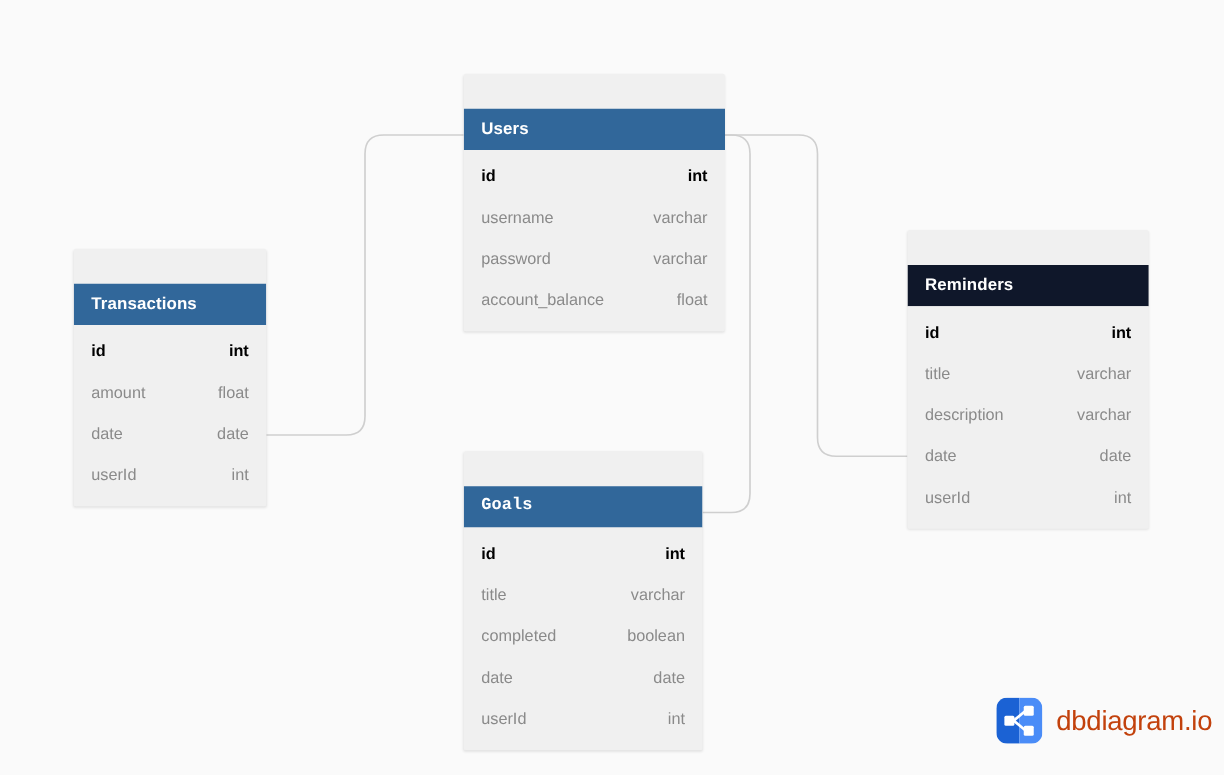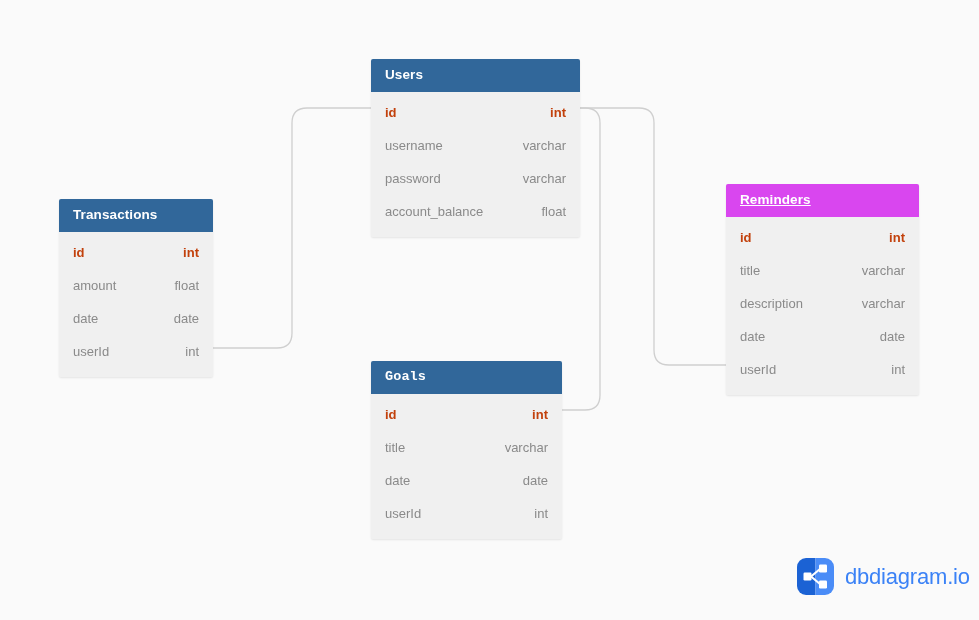--- a/index.html
+++ b/index.html
@@ -42,37 +42,38 @@
     overflow: hidden;
   }
   .table-header {
     background: #31679a;
     color: #ffffff;
     font-size: 13.5px;
     font-weight: bold;
     padding: 9px 14px 10px 14px;
     letter-spacing: 0.1px;
     line-height: 14px;
+    margin-top: 28px;
   }
   .table-body {
     padding: 4px 0 9px 0;
   }
   .field-row {
     display: flex;
     justify-content: space-between;
     align-items: center;
     padding: 0 14px;
     height: 33px;
     font-size: 13px;
     color: #8a8a8a;
     white-space: nowrap;
   }
   .field-row.pk .field-name,
   .field-row.pk .field-type {
-    color: #c2410c;
+    color: #000000;
     font-weight: bold;
   }
   .field-name {
     text-align: left;
   }
   .field-type {
     text-align: right;
     padding-left: 16px;
   }
   
@@ -86,21 +87,21 @@
   }
   #brand-mark {
     width: 37px;
     height: 37px;
     border-radius: 9px;
     overflow: hidden;
     display: block;
   }
   #brand-text {
     font-size: 22px;
-    color: #3b82f6;
+    color: #c2410c;
     letter-spacing: -0.2px;
     line-height: 22px;
     font-family: "Liberation Sans", sans-serif;
   }
 </style>
 </head>
 <body>
 
 <div id="canvas">
 
@@ -158,31 +159,35 @@
         <div class="table-body" style="background: rgb(240, 240, 240);">
           <div class="field-row pk">
             <span class="field-name">id</span>
             <span class="field-type">int</span>
           </div>
           <div class="field-row">
             <span class="field-name">title</span>
             <span class="field-type">varchar</span>
           </div>
           <div class="field-row">
+            <span class="field-name">completed</span>
+            <span class="field-type">boolean</span>
+          </div>
+          <div class="field-row">
             <span class="field-name">date</span>
             <span class="field-type">date</span>
           </div>
           <div class="field-row">
             <span class="field-name">userId</span>
             <span class="field-type">int</span>
           </div>
         </div>
       </div>
       <div class="table-card" style="left: 726px; top: 184px; width: 193px;">
-        <div class="table-header" style="background: #d946ef; text-decoration: underline;">Reminders</div>
+        <div class="table-header" style="background: #0f172a;">Reminders</div>
         <div class="table-body" style="background: rgb(240, 240, 240);">
           <div class="field-row pk">
             <span class="field-name">id</span>
             <span class="field-type">int</span>
           </div>
           <div class="field-row">
             <span class="field-name">title</span>
             <span class="field-type">varchar</span>
           </div>
           <div class="field-row">

